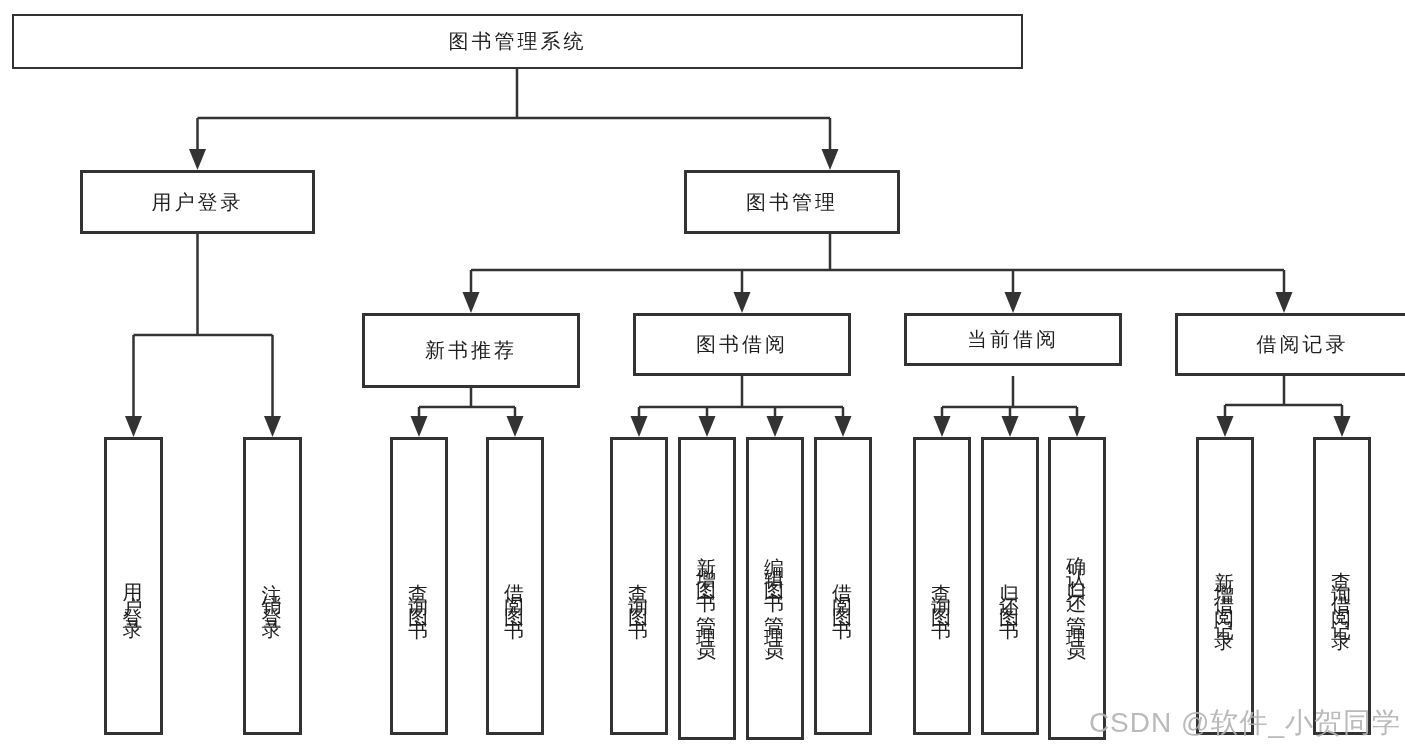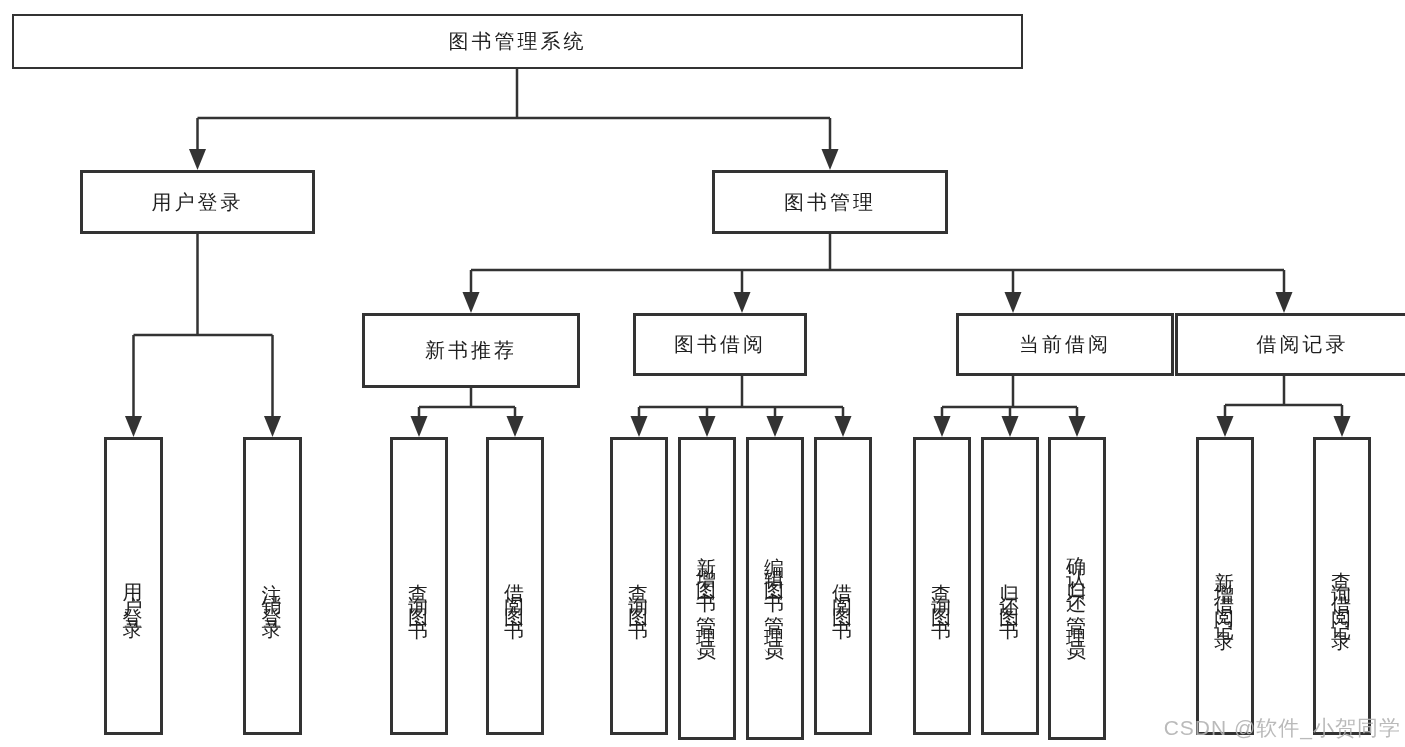--- a/index.html
+++ b/index.html
@@ -29,21 +29,21 @@
     writing-mode:vertical-rl;
     text-orientation:mixed;
     letter-spacing:12px;
     padding-top:12px;
     white-space:normal;
   }
   .watermark{
     position:absolute;
     right:4px;bottom:5px;
     z-index:5;
-    font-size:21px;
+    font-size:28px;
     letter-spacing:1px;
     color:rgba(178,178,178,0.9);
     white-space:nowrap;
   }
 </style>
 </head>
 <body>
 
 <div class="canvas">
 
@@ -83,25 +83,25 @@
       <polygon points="1001.5,416 1018.5,416 1010,437"></polygon>
       <polygon points="1068.5,416 1085.5,416 1077,437"></polygon>
       <polygon points="1216.5,416 1233.5,416 1225,437"></polygon>
       <polygon points="1333.5,416 1350.5,416 1342,437"></polygon>
     </g>
   </svg>
 
   <div class="node root" style="left:12px;top:14px;width:1011px;height:55px">图书管理系统</div>
 
   <div class="node" style="left:80px;top:170px;width:235px;height:64px">用户登录</div>
-  <div class="node" style="left:712px;top:170px;width:236px;height:64px">图书管理</div>
+  <div class="node" style="left:684px;top:170px;width:216px;height:64px">图书管理</div>
 
   <div class="node" style="left:362px;top:313px;width:218px;height:75px">新书推荐</div>
-  <div class="node" style="left:633px;top:313px;width:174px;height:63px">图书借阅</div>
-  <div class="node" style="left:956px;top:313px;width:218px;height:63px">当前借阅</div>
+  <div class="node" style="left:633px;top:313px;width:218px;height:63px">图书借阅</div>
+  <div class="node" style="left:904px;top:313px;width:218px;height:53px">当前借阅</div>
   <div class="node" style="left:1175px;top:313px;width:255px;height:63px">借阅记录</div>
 
   <div class="node v" style="left:104px;top:437px;width:59px;height:298px">用户登录</div>
   <div class="node v" style="left:243px;top:437px;width:59px;height:298px">注销登录</div>
 
   <div class="node v" style="left:390px;top:437px;width:58px;height:298px">查询图书</div>
   <div class="node v" style="left:486px;top:437px;width:58px;height:298px">借阅图书</div>
 
   <div class="node v" style="left:610px;top:437px;width:58px;height:298px">查询图书</div>
   <div class="node v" style="left:678px;top:437px;width:58px;height:303px">新增图书（管理员）</div>

